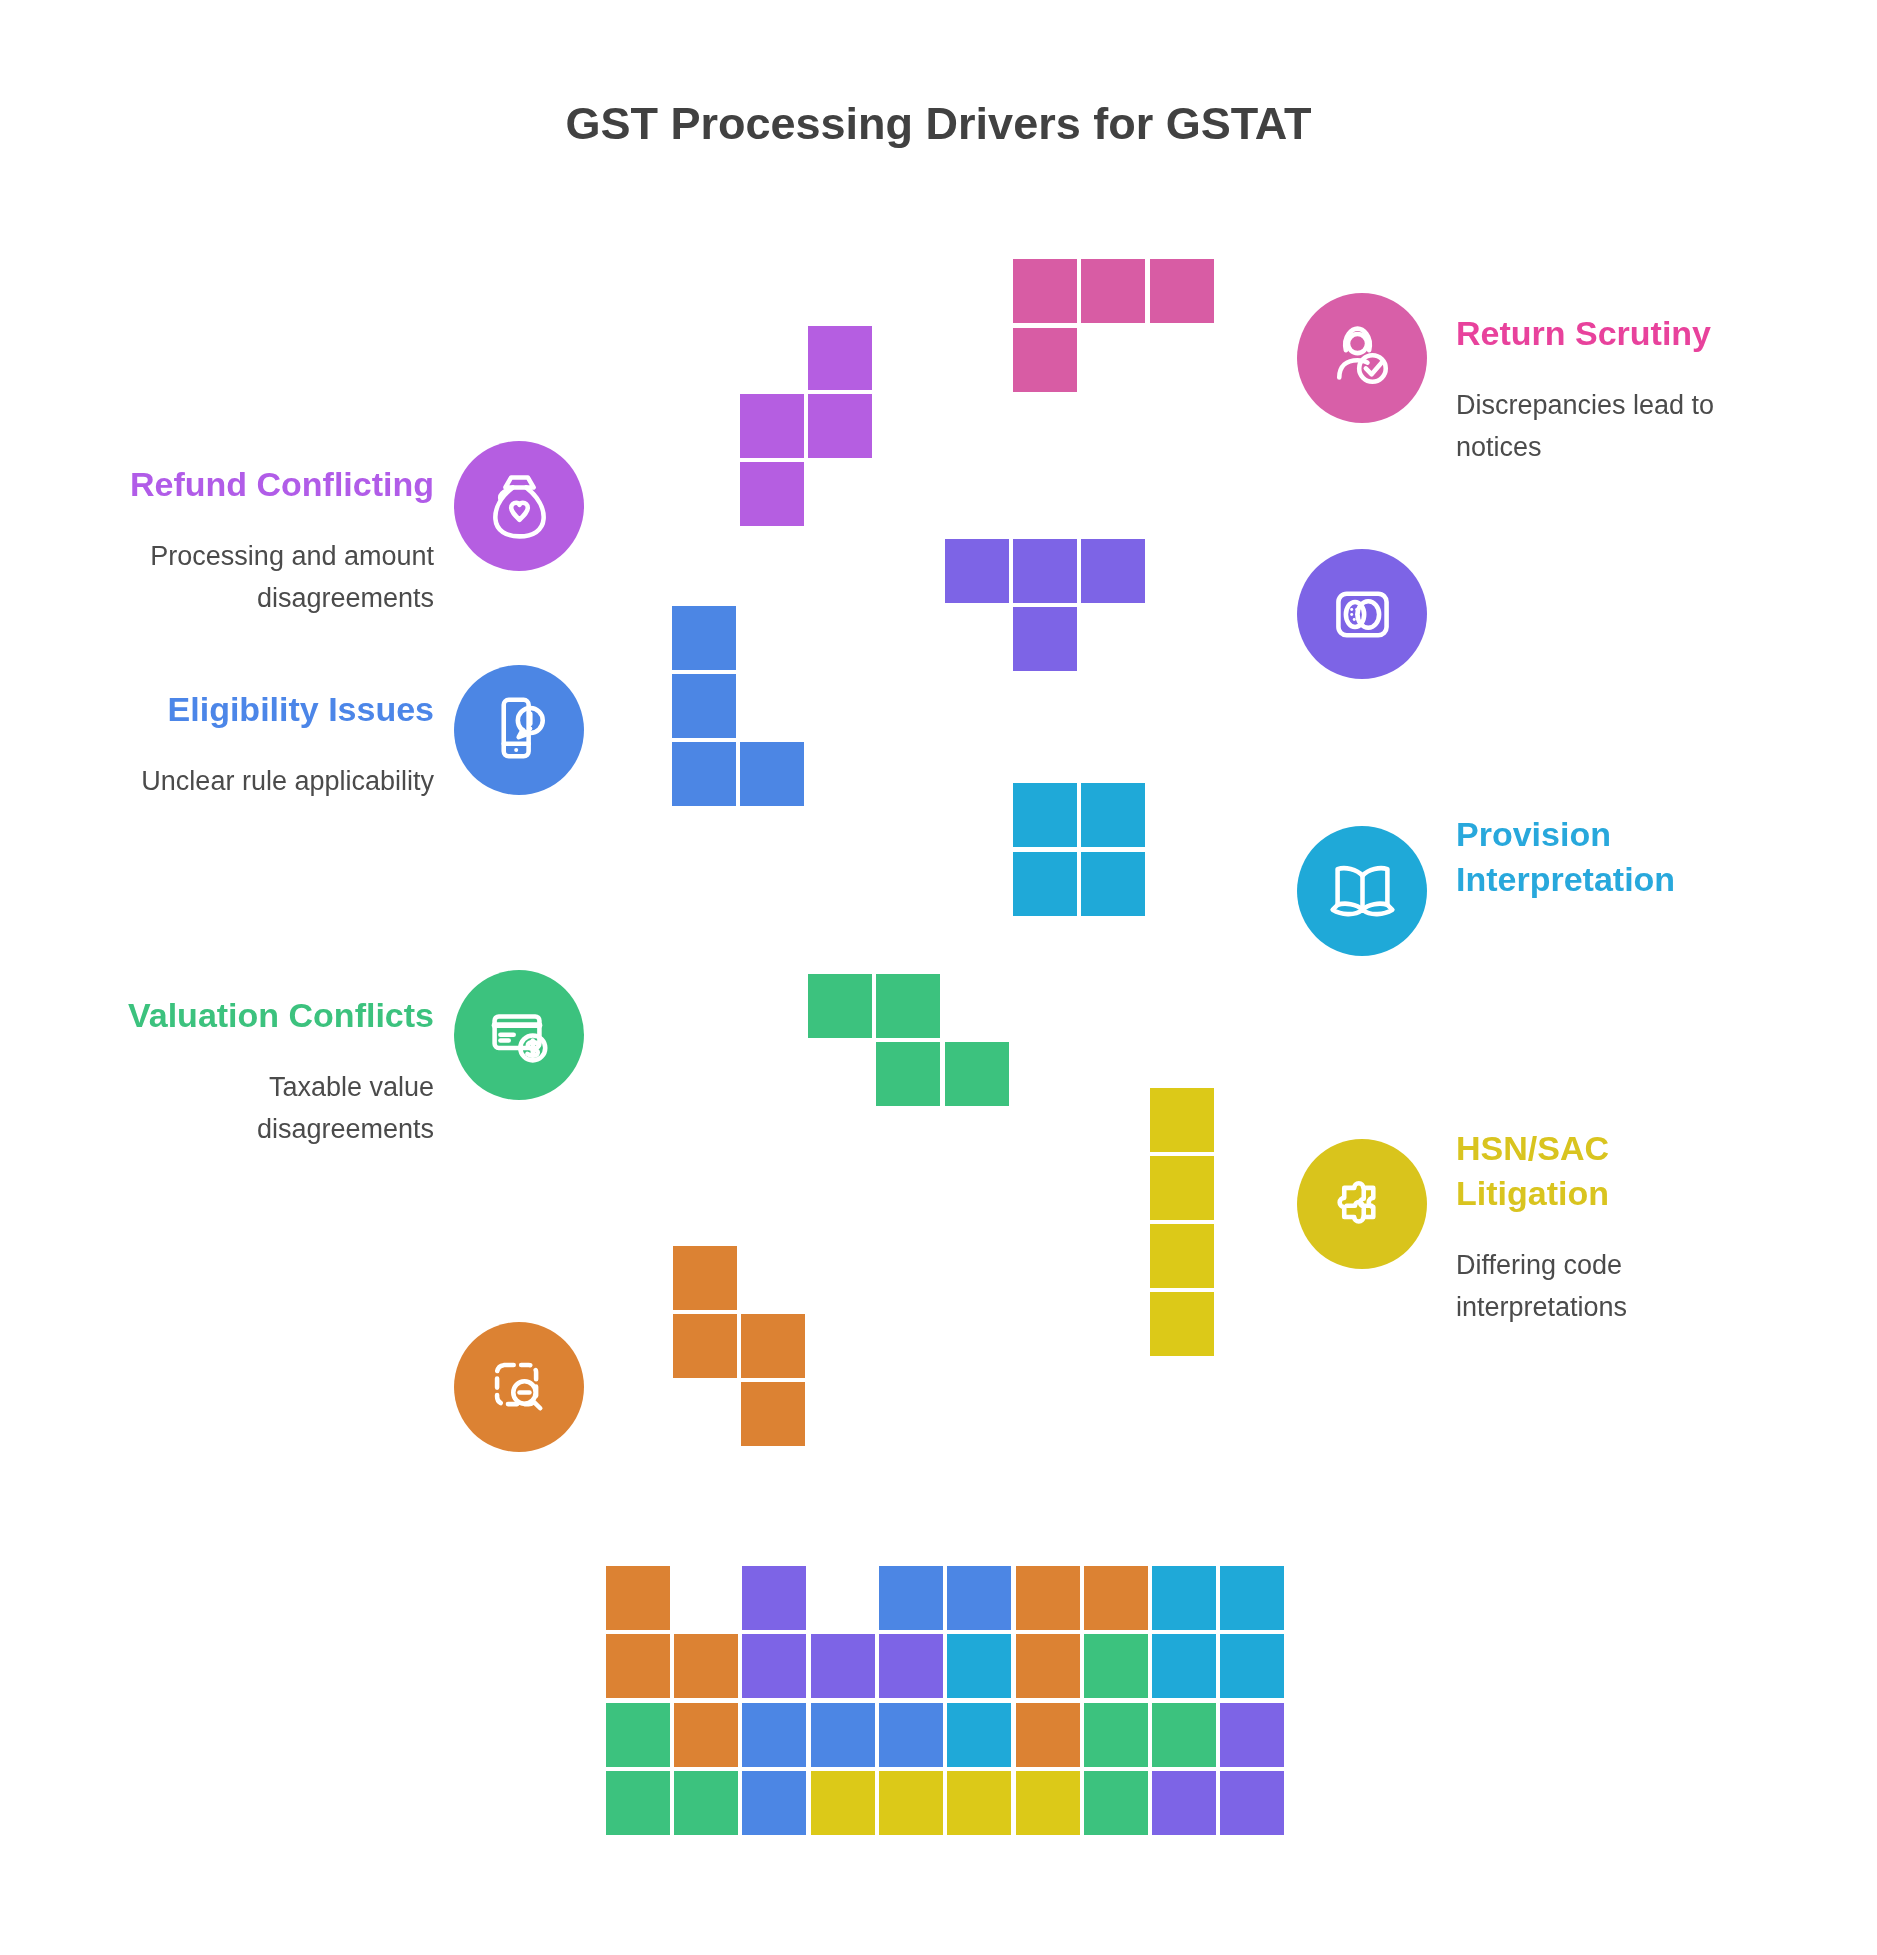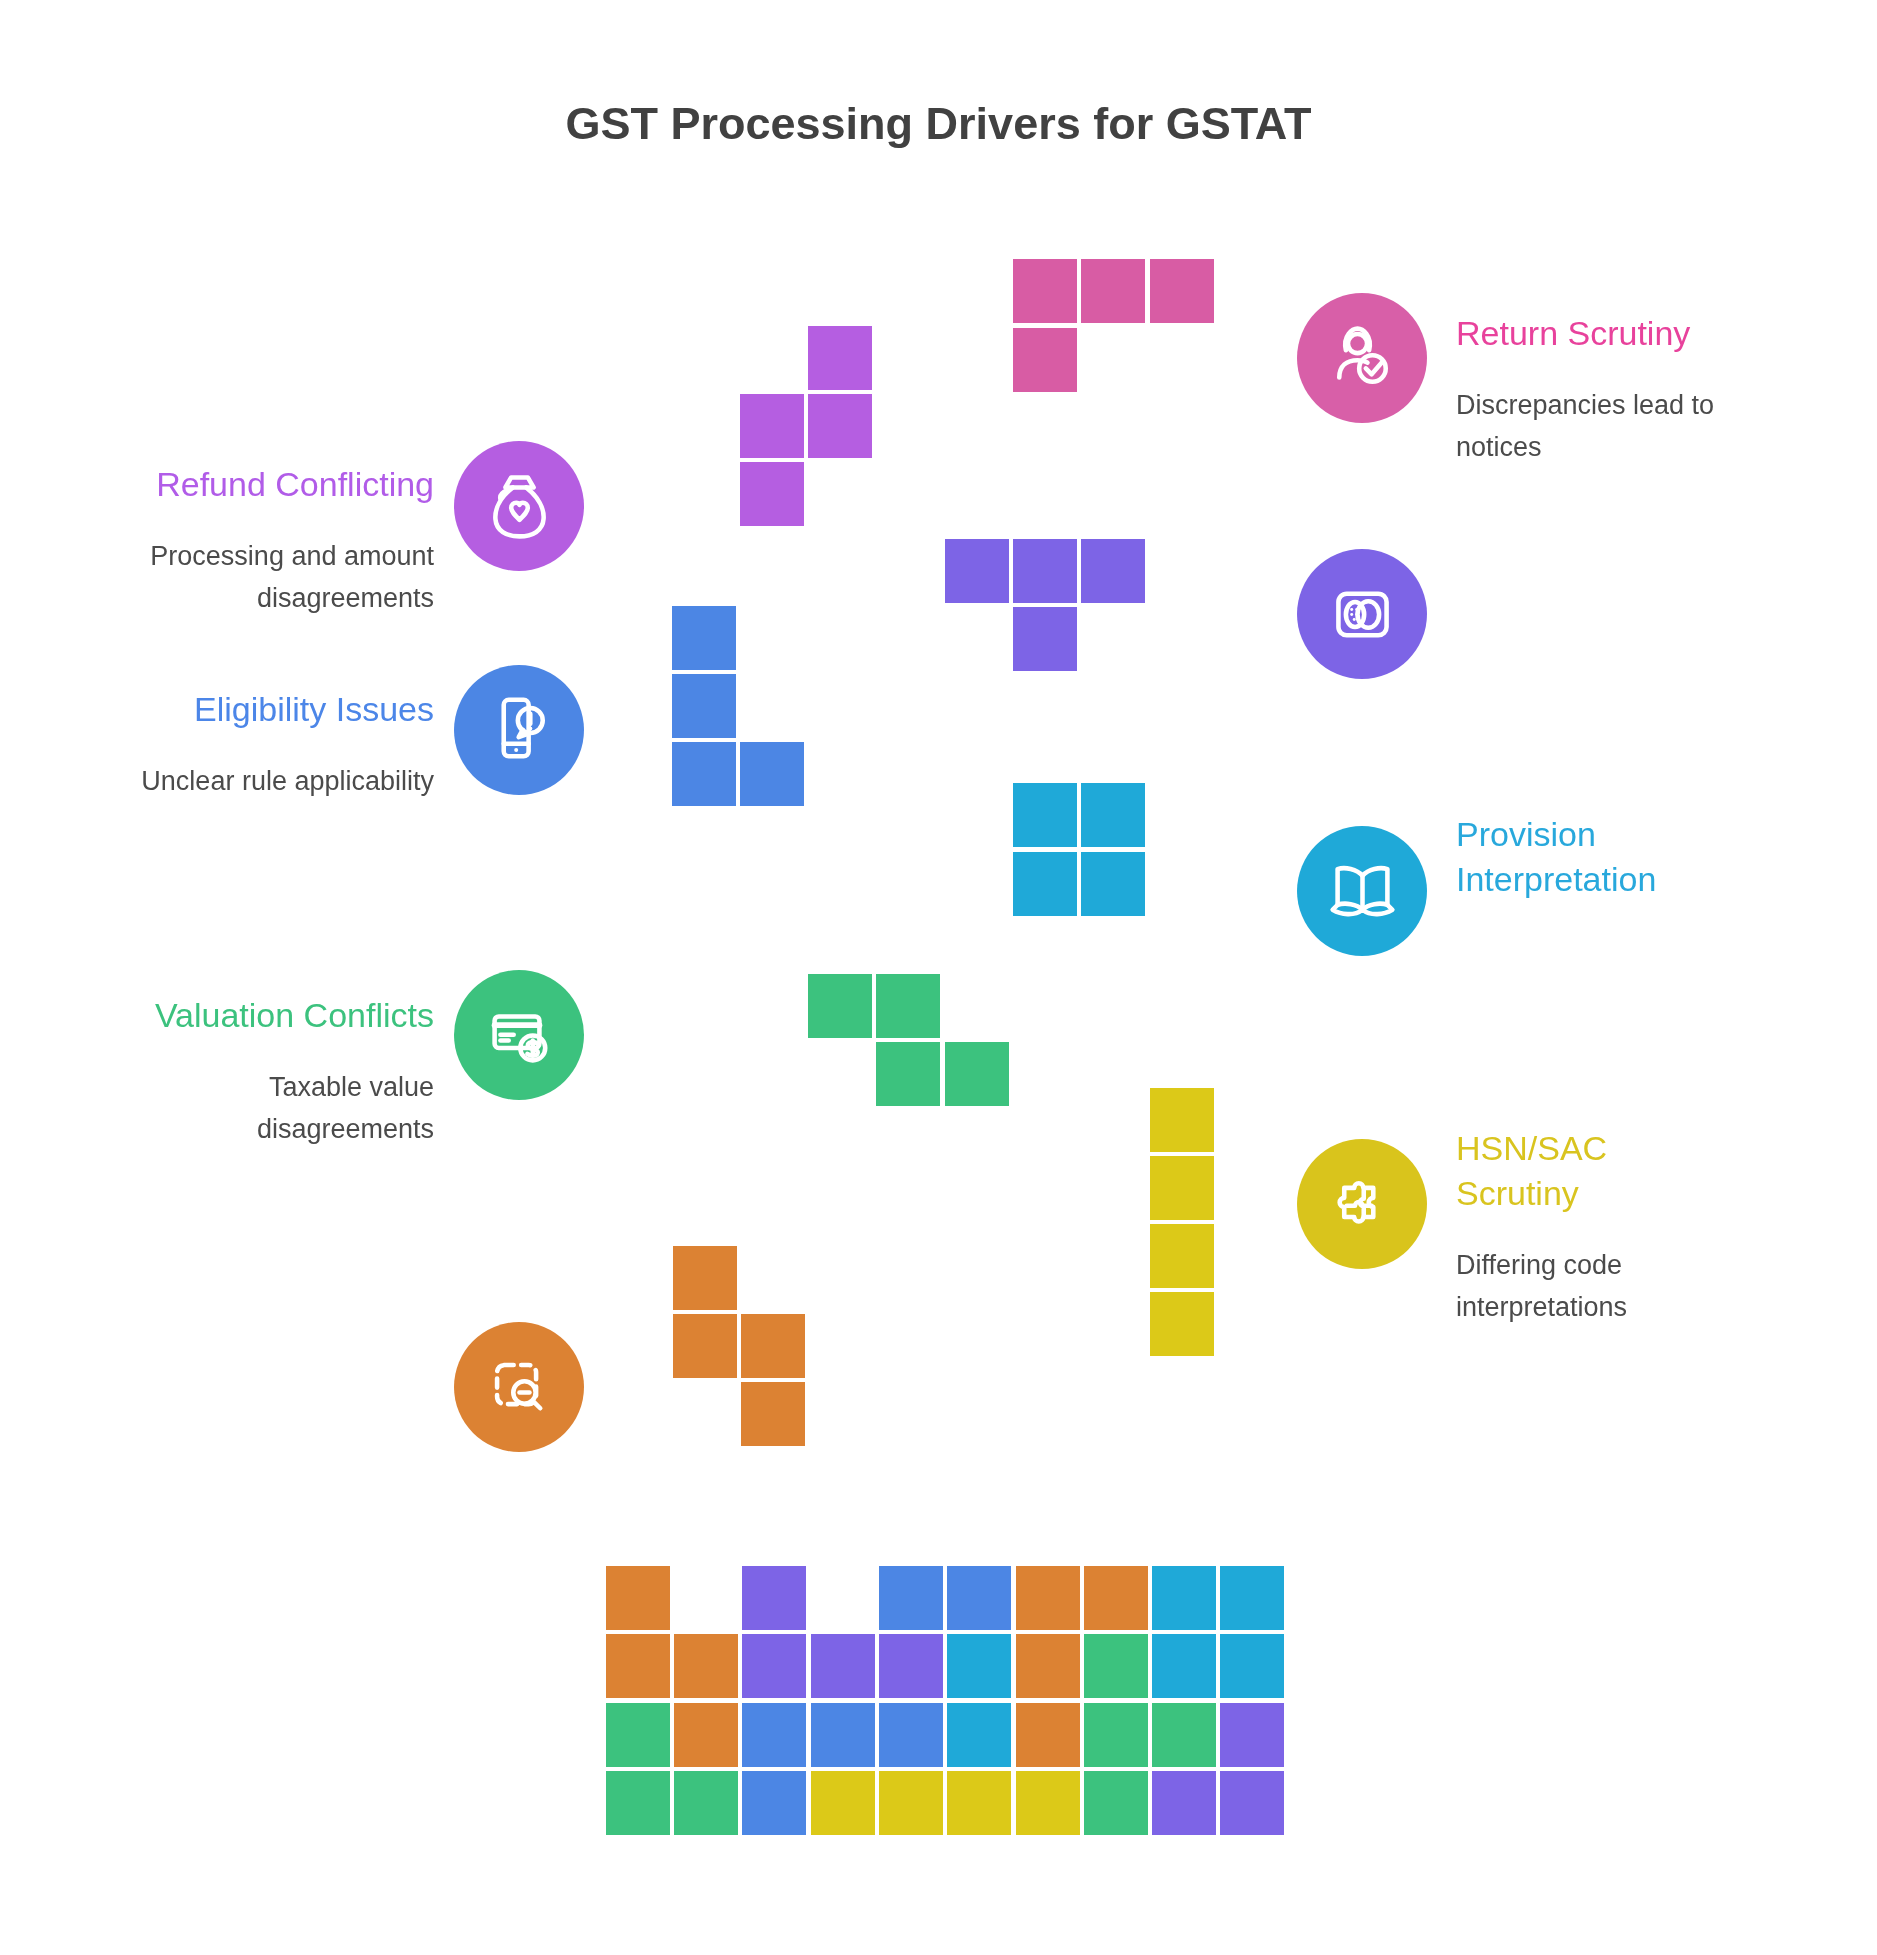--- a/index.html
+++ b/index.html
@@ -16,21 +16,21 @@
     position:absolute;width:130px;height:130px;border-radius:50%;
     display:flex;align-items:center;justify-content:center;
   }
   .icon-circle svg{
     width:83px;height:83px;fill:none;stroke:#ffffff;stroke-width:5.5;
     stroke-linecap:round;stroke-linejoin:round;
   }
   .item-text{position:absolute;white-space:pre-line;max-width:397px;}
   .item-text.align-right{text-align:right;}
   .item-text.align-left{text-align:left;}
-  .item-title{font-size:34px;font-weight:normal;line-height:1.32;}
+  .item-title{font-size:34px;font-weight:bold;line-height:1.32;}
   .item-desc{margin-top:18.6px;font-size:27px;line-height:1.55;color:#4B4B4B;}
 </style>
 </head>
 <body>
 
 <div class="canvas">
 
   <h1 class="main-title">GST Processing Drivers for GSTAT</h1>
 
   <div>
@@ -206,19 +206,19 @@
 
   <div class="icon-circle" style="left: 1297px; top: 1139px; background: rgb(217, 196, 28);">
     <svg viewBox="0 0 100 100">
       <path d="M28 30 h12 a5.5 5.5 0 0 1 11 0 h12 v12 a5.5 5.5 0 0 0 0 11 v12 h-12 a5.5 5.5 0 0 1 -11 0 h-12 v-12 a5.5 5.5 0 0 1 0 -11 z"></path>
       <path d="M51.5 33 v10 a4.5 4.5 0 0 0 0 9 v11"></path>
       <path d="M31 51.5 h10 a4.5 4.5 0 0 1 9 0 h11"></path>
     </svg>
   </div>
   <div class="item-text align-left" style="left:1456px;top:1115px">
     <div class="item-title" style="color: rgb(217, 196, 31);">HSN/SAC
-Scrutiny</div>
+Litigation</div>
     <div class="item-desc">Differing code
 interpretations</div>
   </div>
 
 </div>
 
 
 </body></html>

